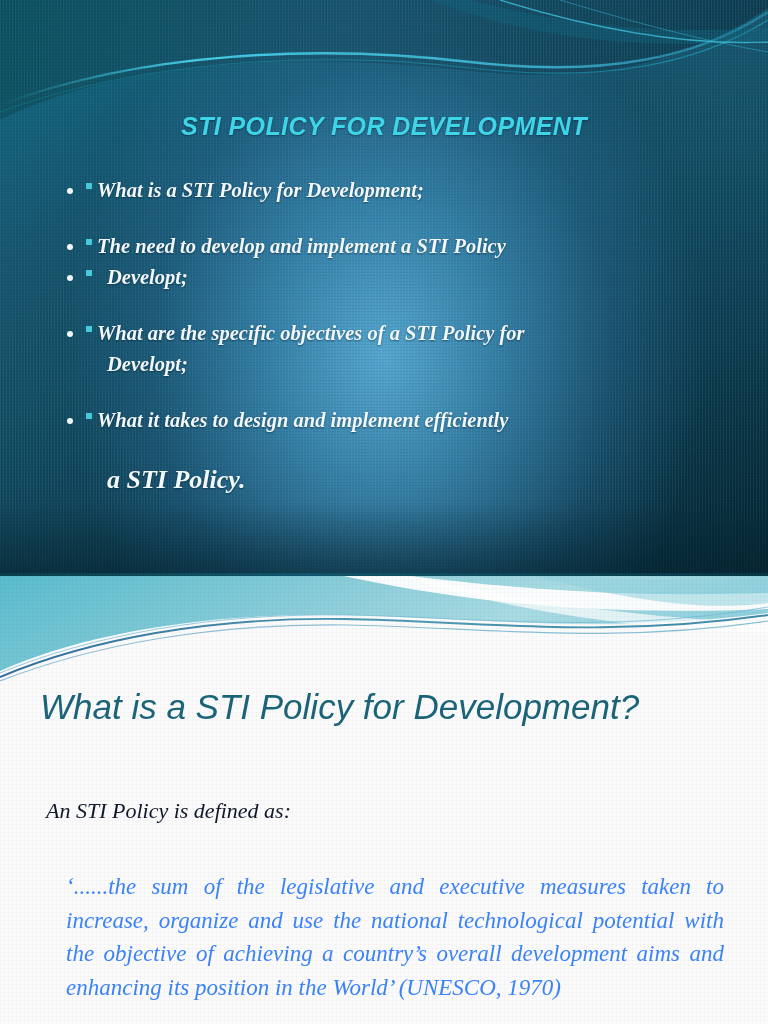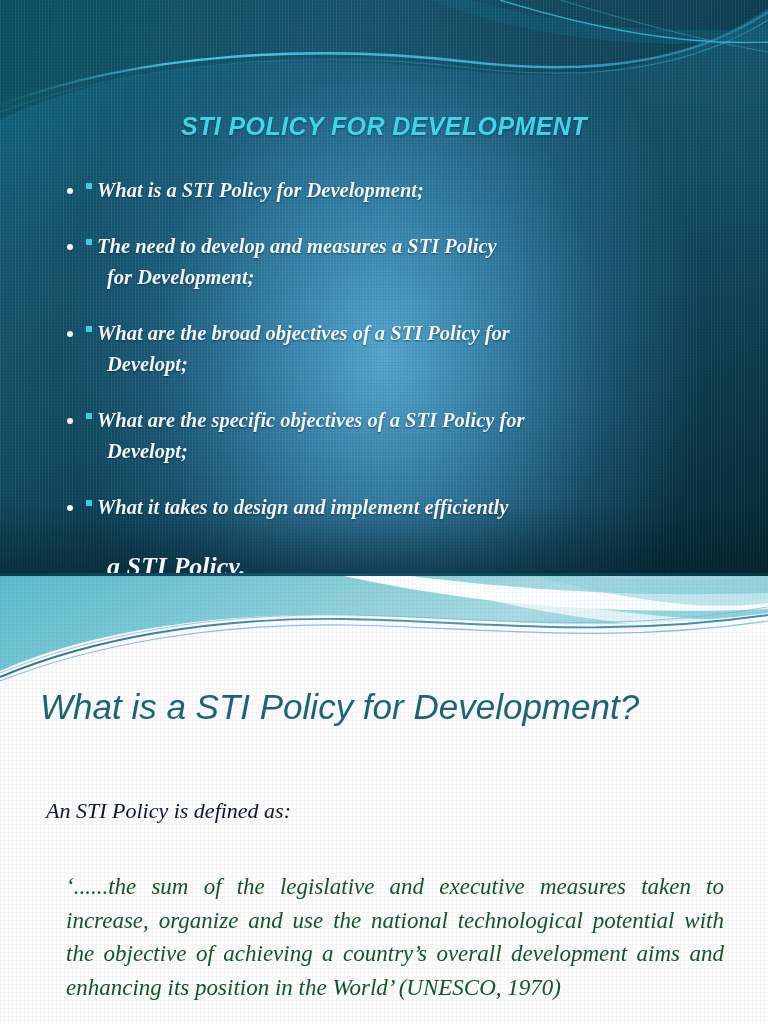--- a/index.html
+++ b/index.html
@@ -112,21 +112,21 @@
     position:absolute; left:46px; top:225px; width:680px;
     font-family:"Liberation Serif", serif;
     font-size:22px;
     color:#0f172a;
   }
   .s2-quote {
     position:absolute; left:66px; top:297px; width:658px;
     font-family:"Liberation Serif", serif;
     font-size:23px;
     line-height:33.5px;
-    color:#14532d;
+    color:#3b82f6;
     text-align:justify;
   }
 </style>
 </head>
 <body>
 
 <div id="page">
 
   <section class="slide1">
 
@@ -166,27 +166,25 @@
 
       <ul class="s1-list">
 
         <li class="s1-li">
           <span class="bullet"></span>
           <span class="txt">What is a STI Policy for Development;</span>
         </li>
 
         <li class="s1-li">
           <span class="bullet"></span>
-          <span class="txt">The need to develop and measures a STI Policy</span>
-          <span class="cont">for   Development;</span>
-        </li>
-
-        <li class="s1-li">
-          <span class="bullet"></span>
-          <span class="txt">What are the broad objectives of a STI Policy for</span>
+          <span class="txt">The need to develop and implement a STI Policy</span>
+        </li>
+
+        <li class="s1-li">
+          <span class="bullet"></span>
           <span class="cont">Developt;</span>
         </li>
 
         <li class="s1-li">
           <span class="bullet"></span>
           <span class="txt">What are the specific objectives of a STI Policy for</span>
           <span class="cont">Developt;</span>
         </li>
 
         <li class="s1-li">

